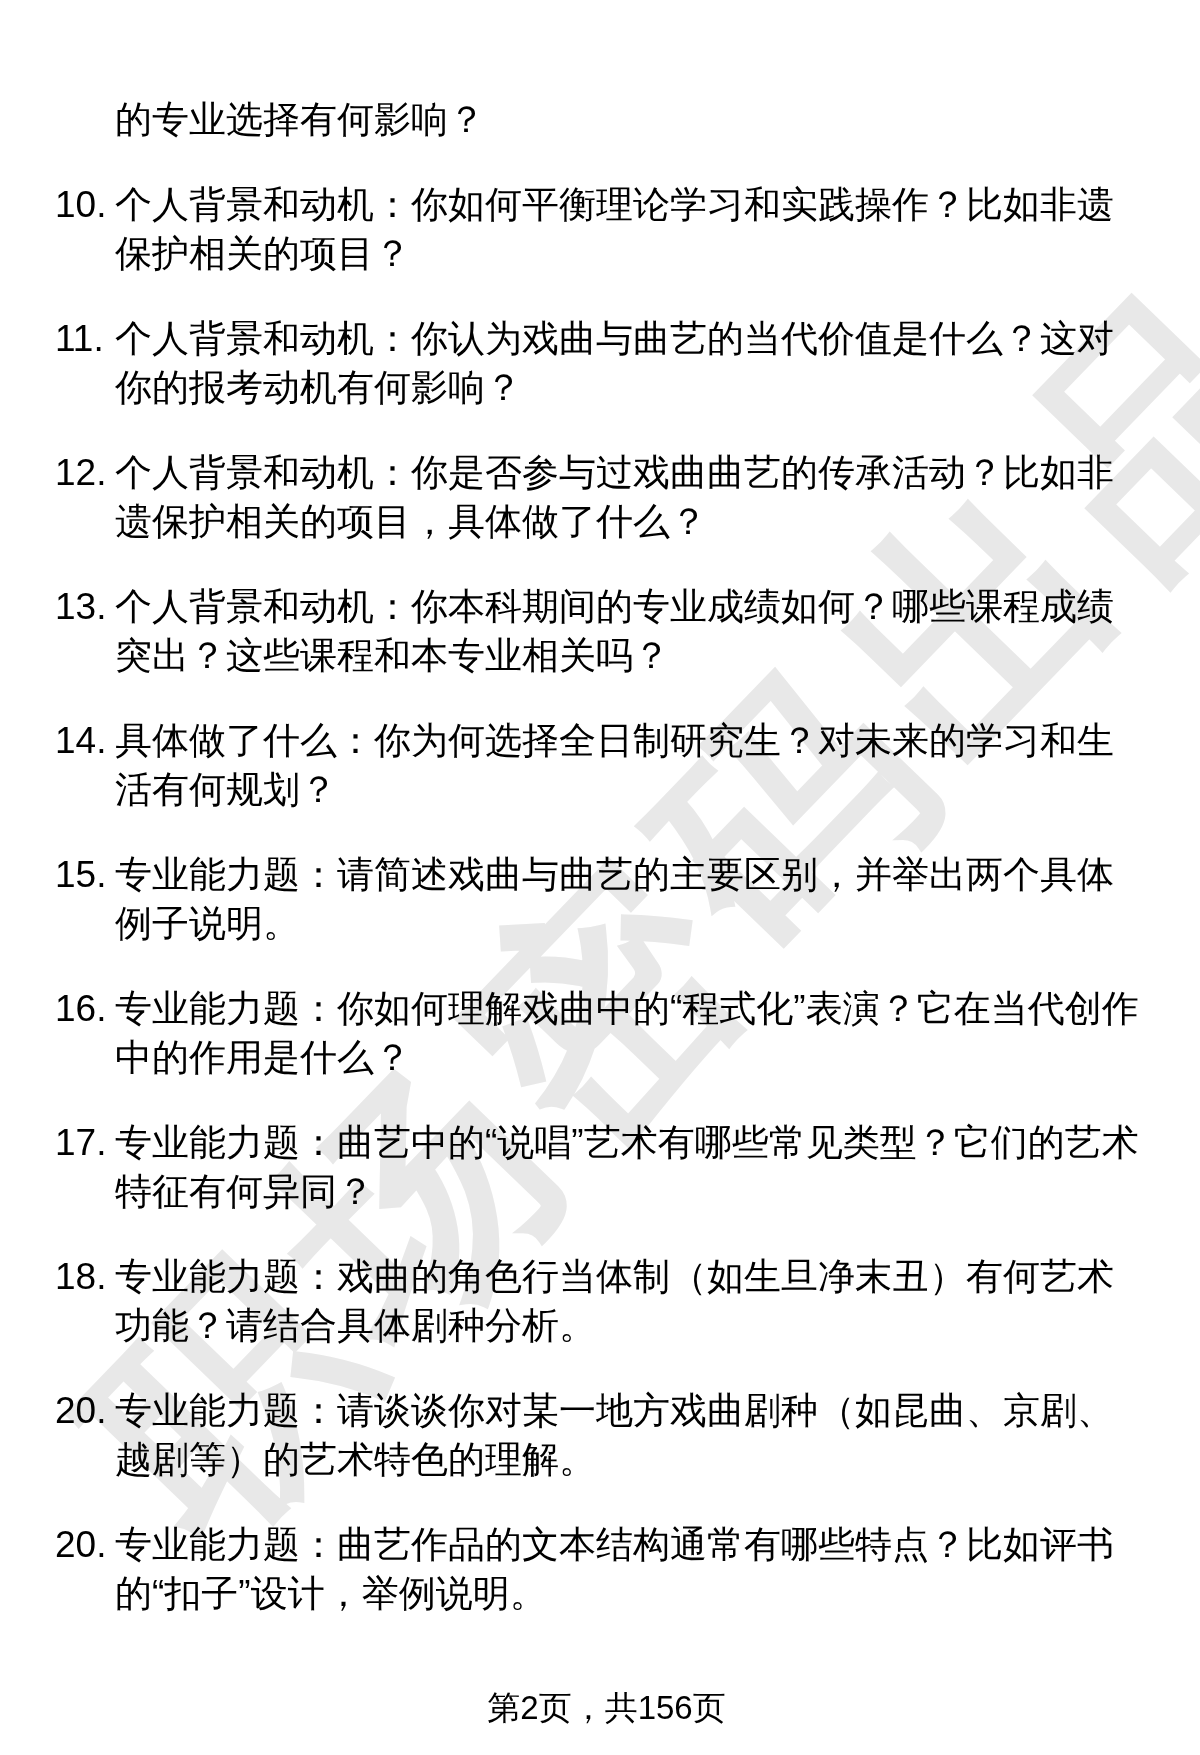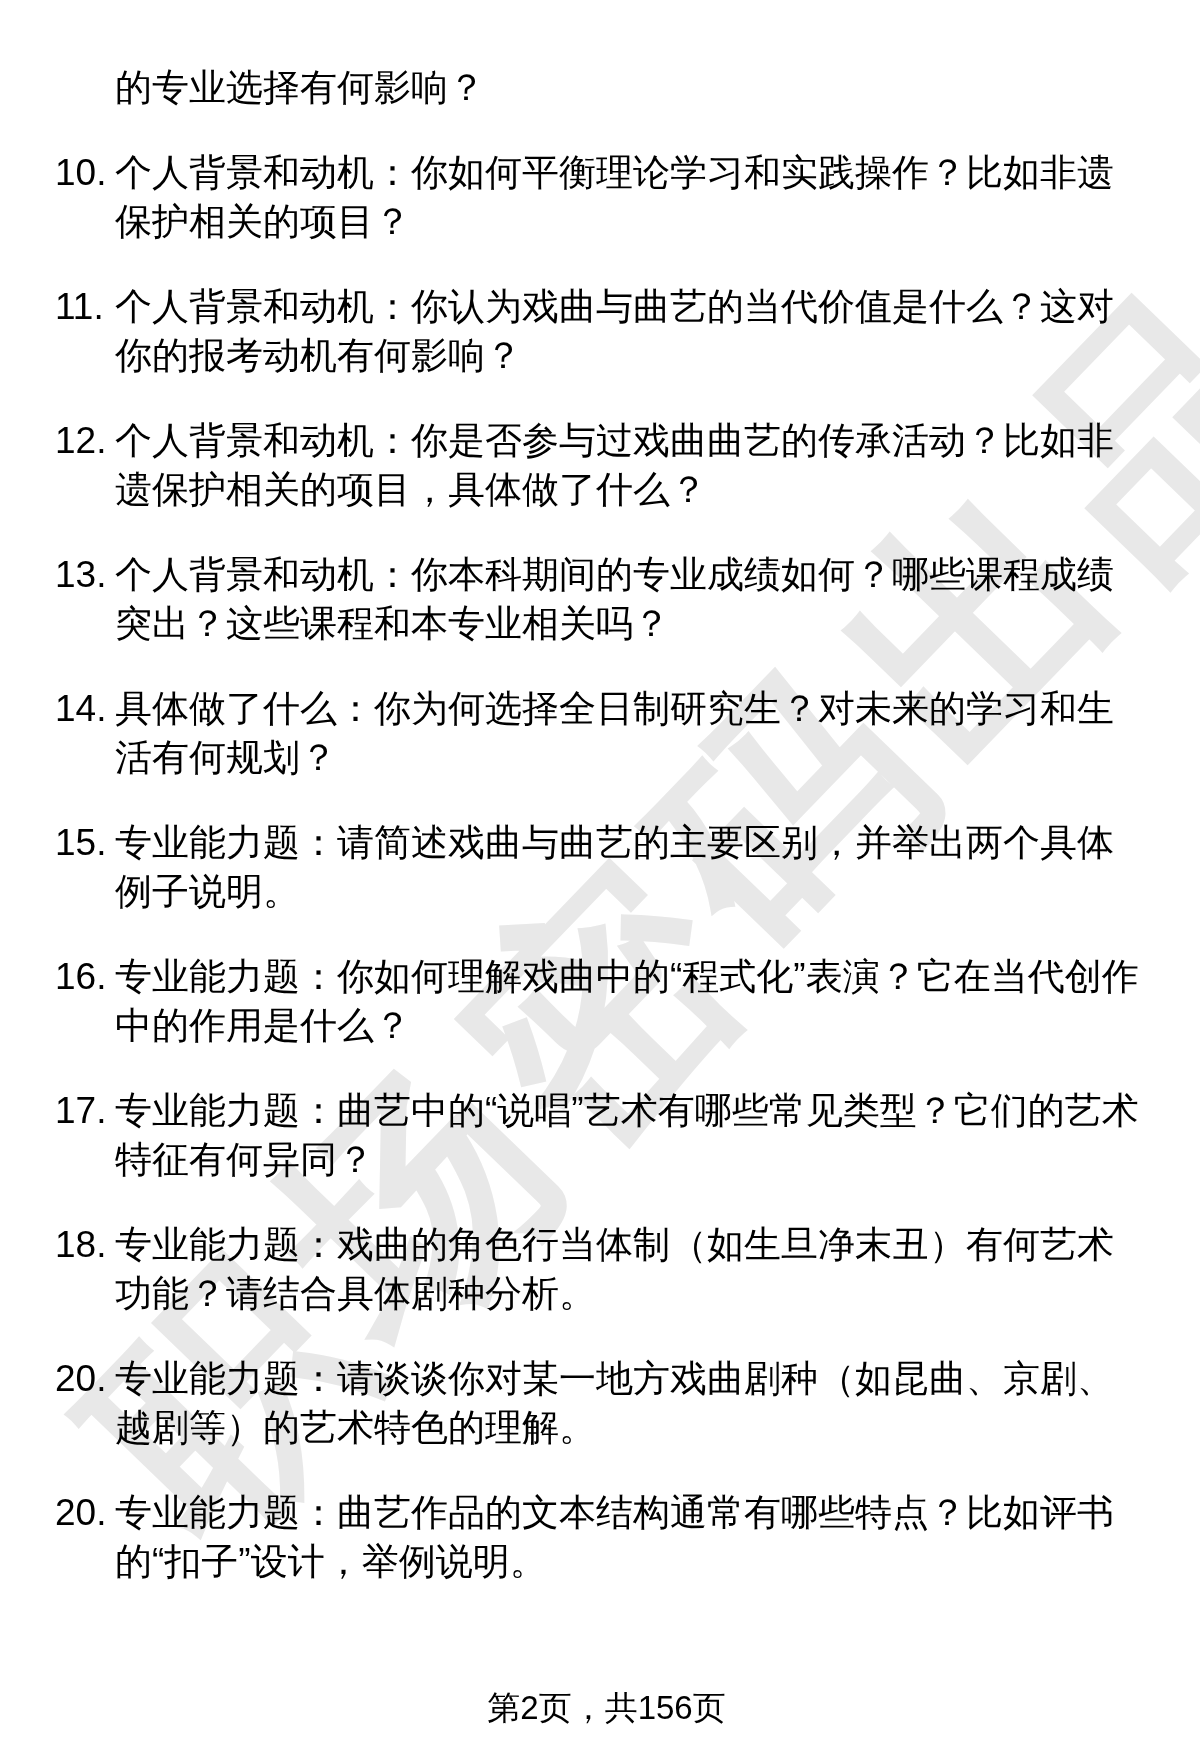--- a/index.html
+++ b/index.html
@@ -31,21 +31,21 @@
     letter-spacing: 20px;
     white-space: nowrap;
     color: #e8e8e8;
     z-index: 0;
     user-select: none;
     pointer-events: none;
   }
   .content {
     position: relative;
     z-index: 1;
-    padding: 63px 52px 0 55px;
+    padding: 95px 52px 0 55px;
     font-size: 37px;
     line-height: 49px;
   }
   .cont-line {
     margin: 0 0 36px 60px;
   }
   .item {
     display: flex;
     align-items: flex-start;
     margin: 0 0 36px 0;

